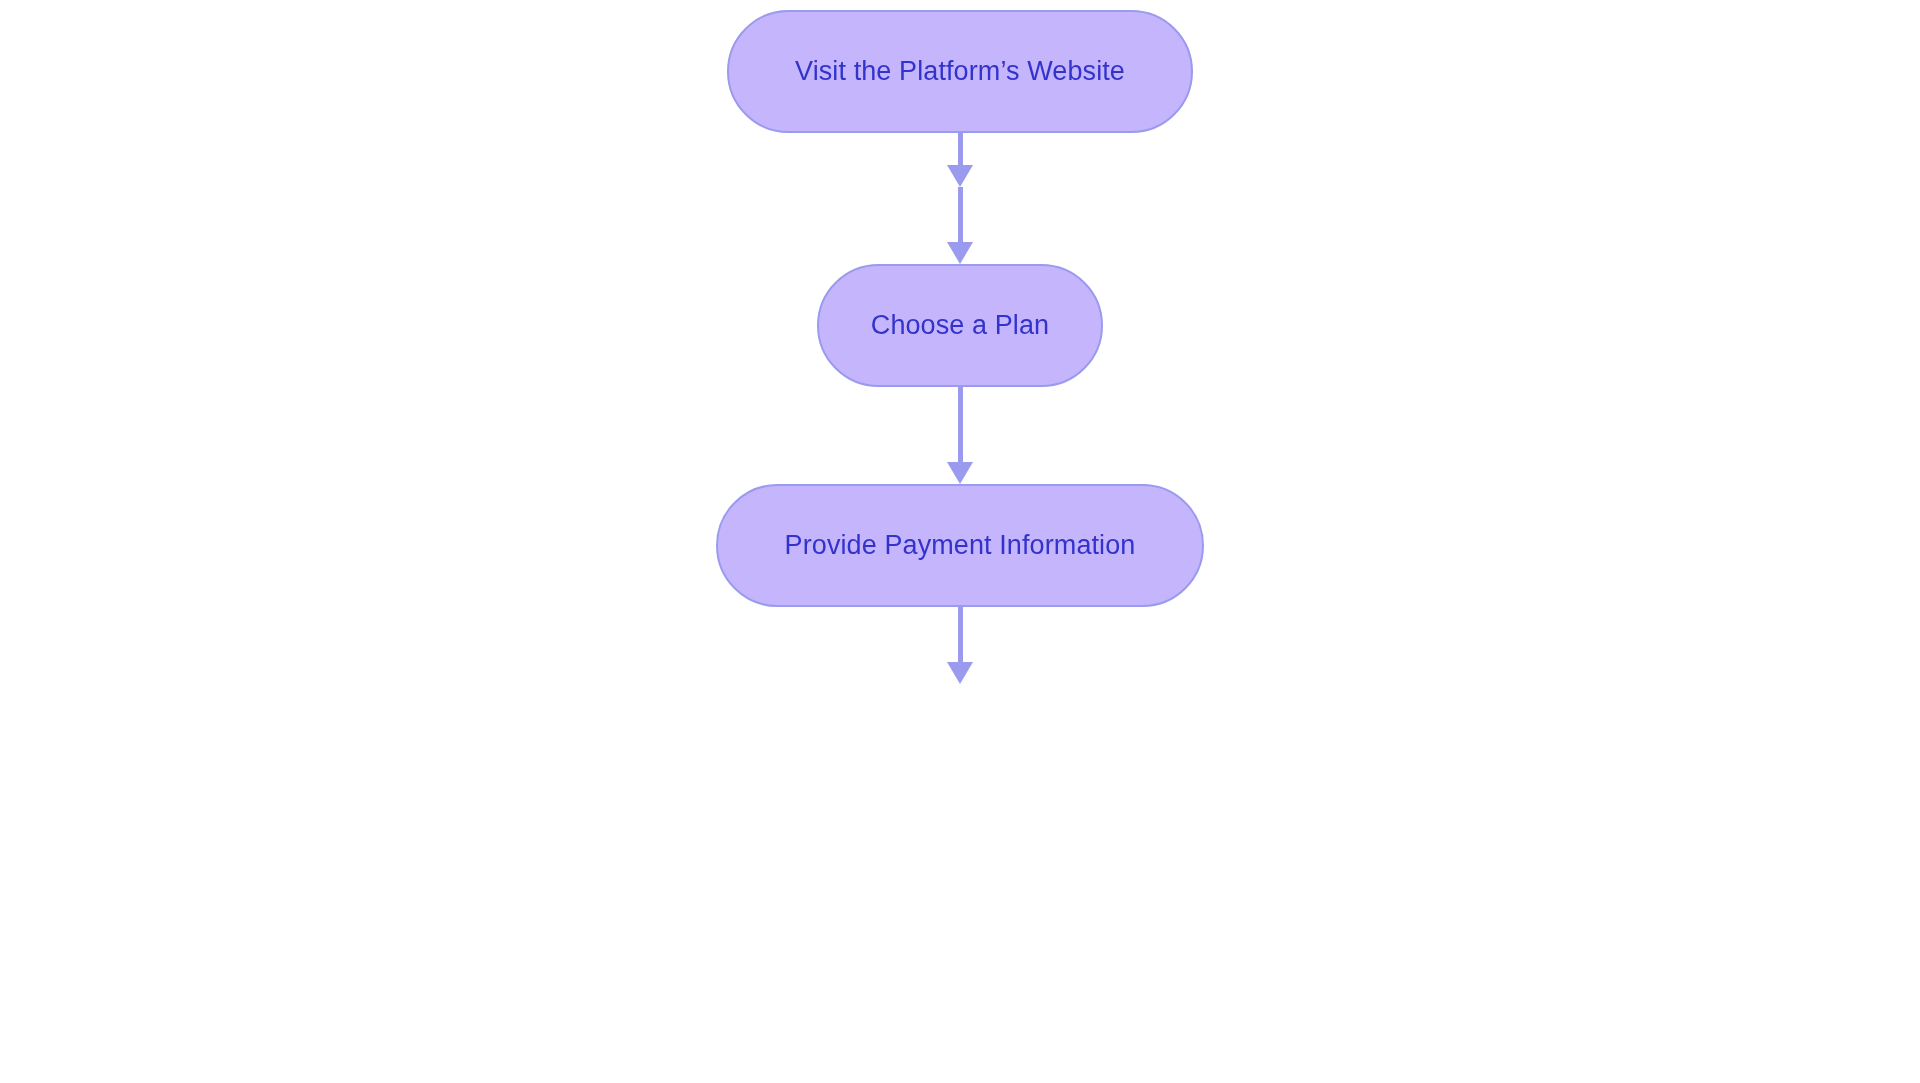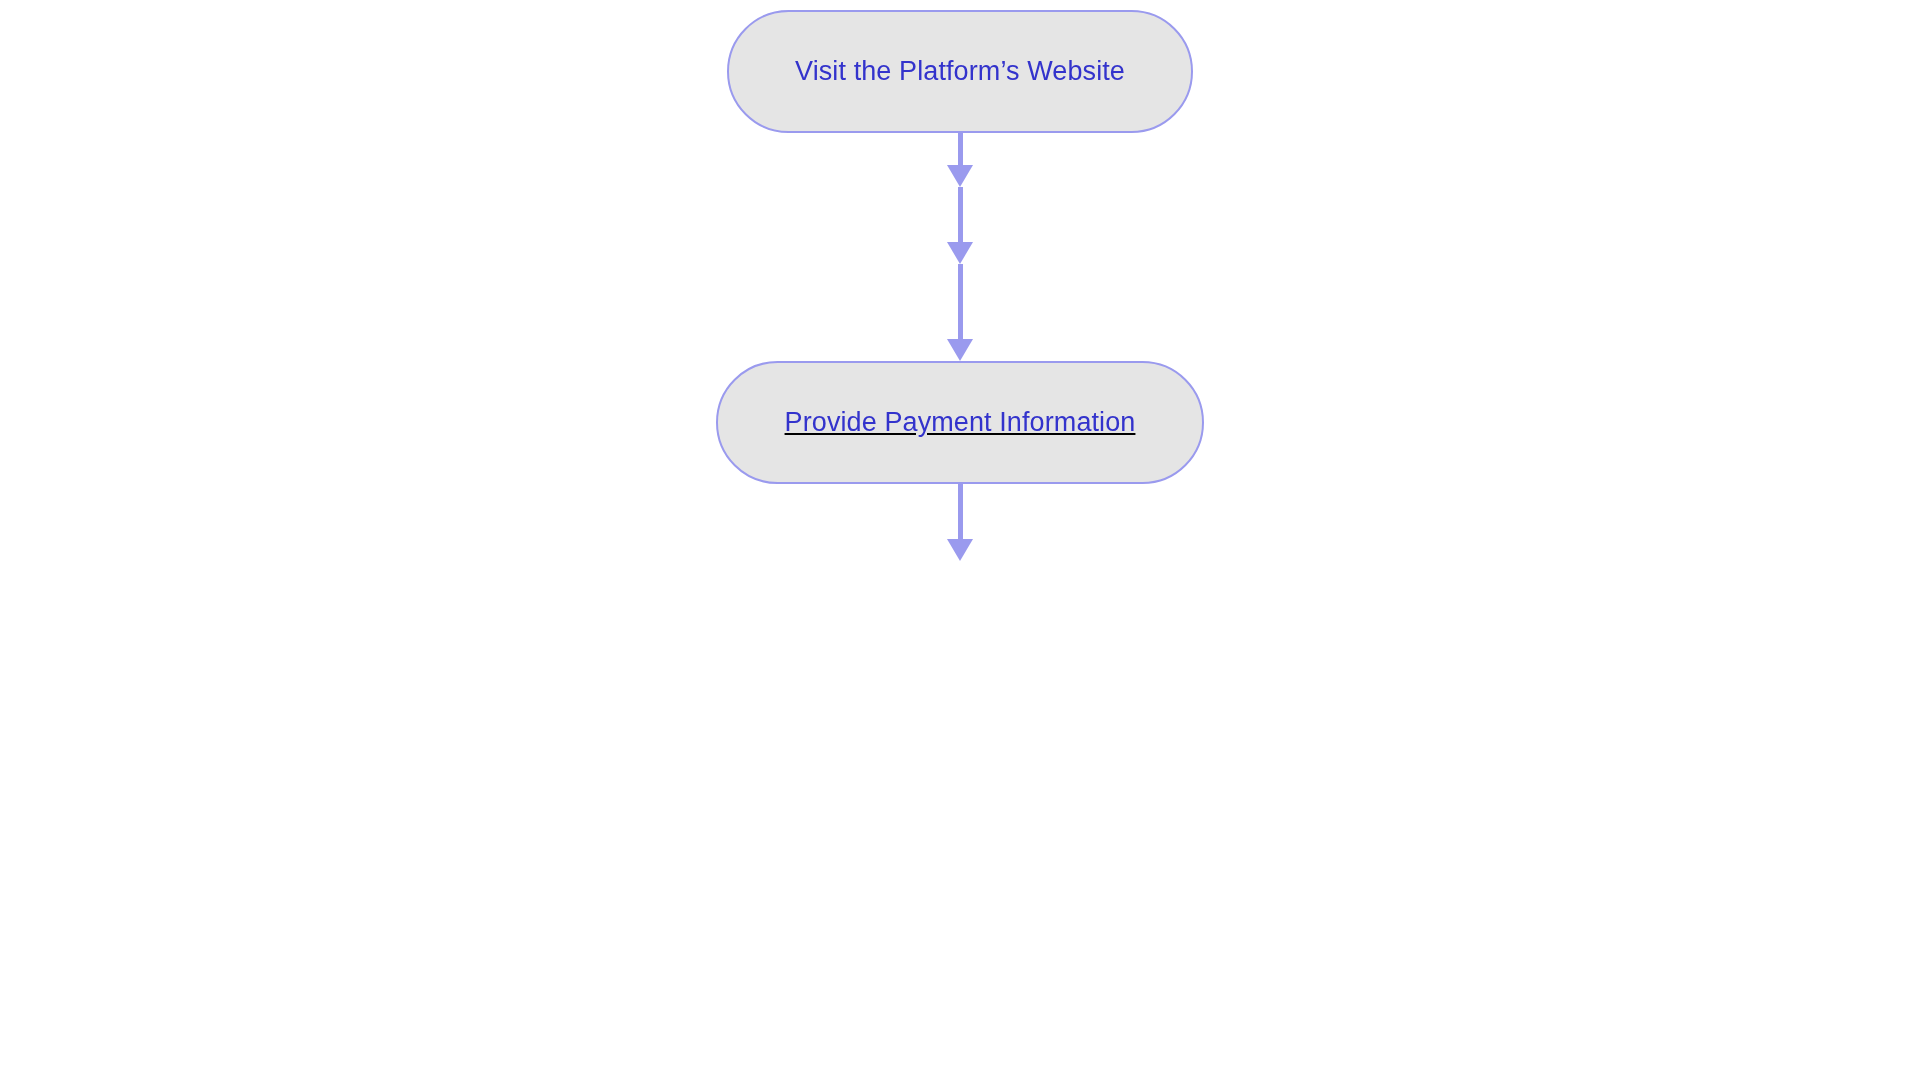--- a/index.html
+++ b/index.html
@@ -34,41 +34,41 @@
     justify-content: flex-start;
   }
 
   
   .node {
     box-sizing: border-box;
     height: 123px;
     display: flex;
     align-items: center;
     justify-content: center;
-    background: #e5e5e5;
+    background: #c4b5fd;
     border: 2px solid #9a9aee;
     border-radius: 62px;
     flex: 0 0 auto;
   }
   .node-label {
     font-family: "Liberation Sans", sans-serif;
     font-size: 27px;
     font-weight: 400;
     color: #3333cc;
     letter-spacing: 0.1px;
     white-space: nowrap;
     line-height: 1;
     user-select: none;
   }
 
   
   .node-w1 { width: 466px; }
   .node-w2 { width: 352px; }
   .node-w3 { width: 286px; }
-  .node-w4 { width: 488px; text-decoration: underline; }
+  .node-w4 { width: 488px; }
   .node-w5 { width: 378px; }
 
   
   .connector {
     flex: 0 0 auto;
     display: flex;
     flex-direction: column;
     align-items: center;
     justify-content: flex-start;
     width: 26px;
@@ -110,20 +110,23 @@
       <div class="connector-line"></div>
       <div class="connector-head"></div>
     </div>
 
 
     <div class="connector gap2">
       <div class="connector-line"></div>
       <div class="connector-head"></div>
     </div>
 
+    <div class="node node-w3">
+      <span class="node-label">Choose a Plan</span>
+    </div>
 
     <div class="connector gap3">
       <div class="connector-line"></div>
       <div class="connector-head"></div>
     </div>
 
     <div class="node node-w4">
       <span class="node-label">Provide Payment Information</span>
     </div>
 

